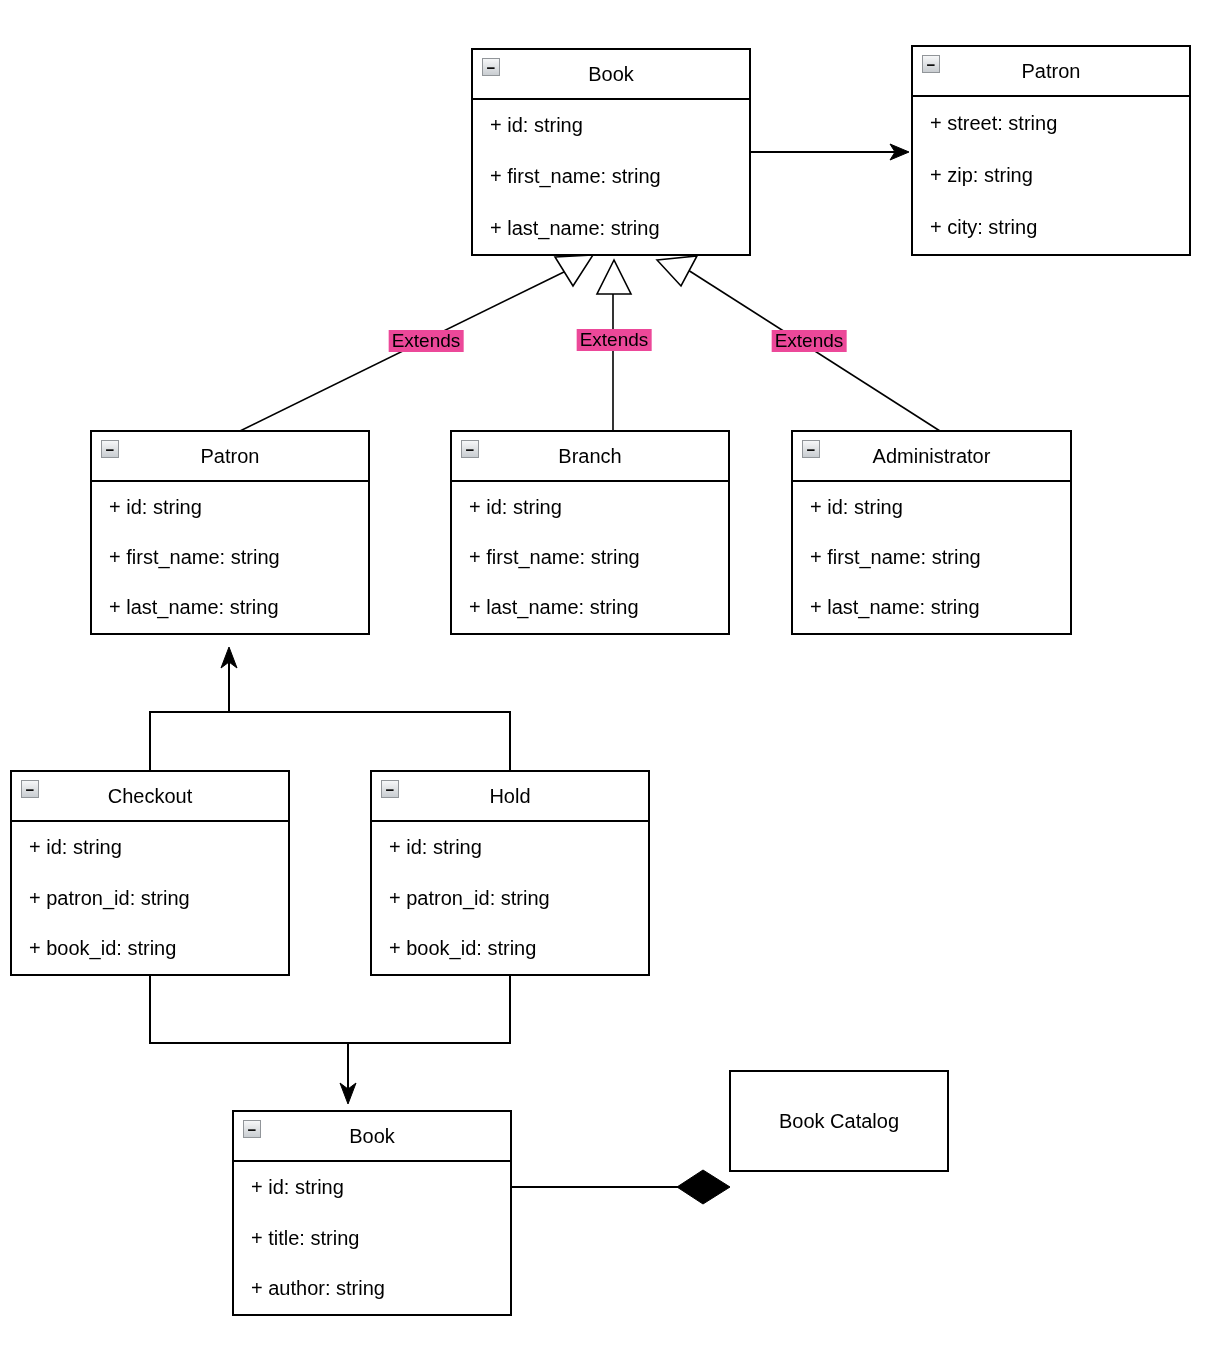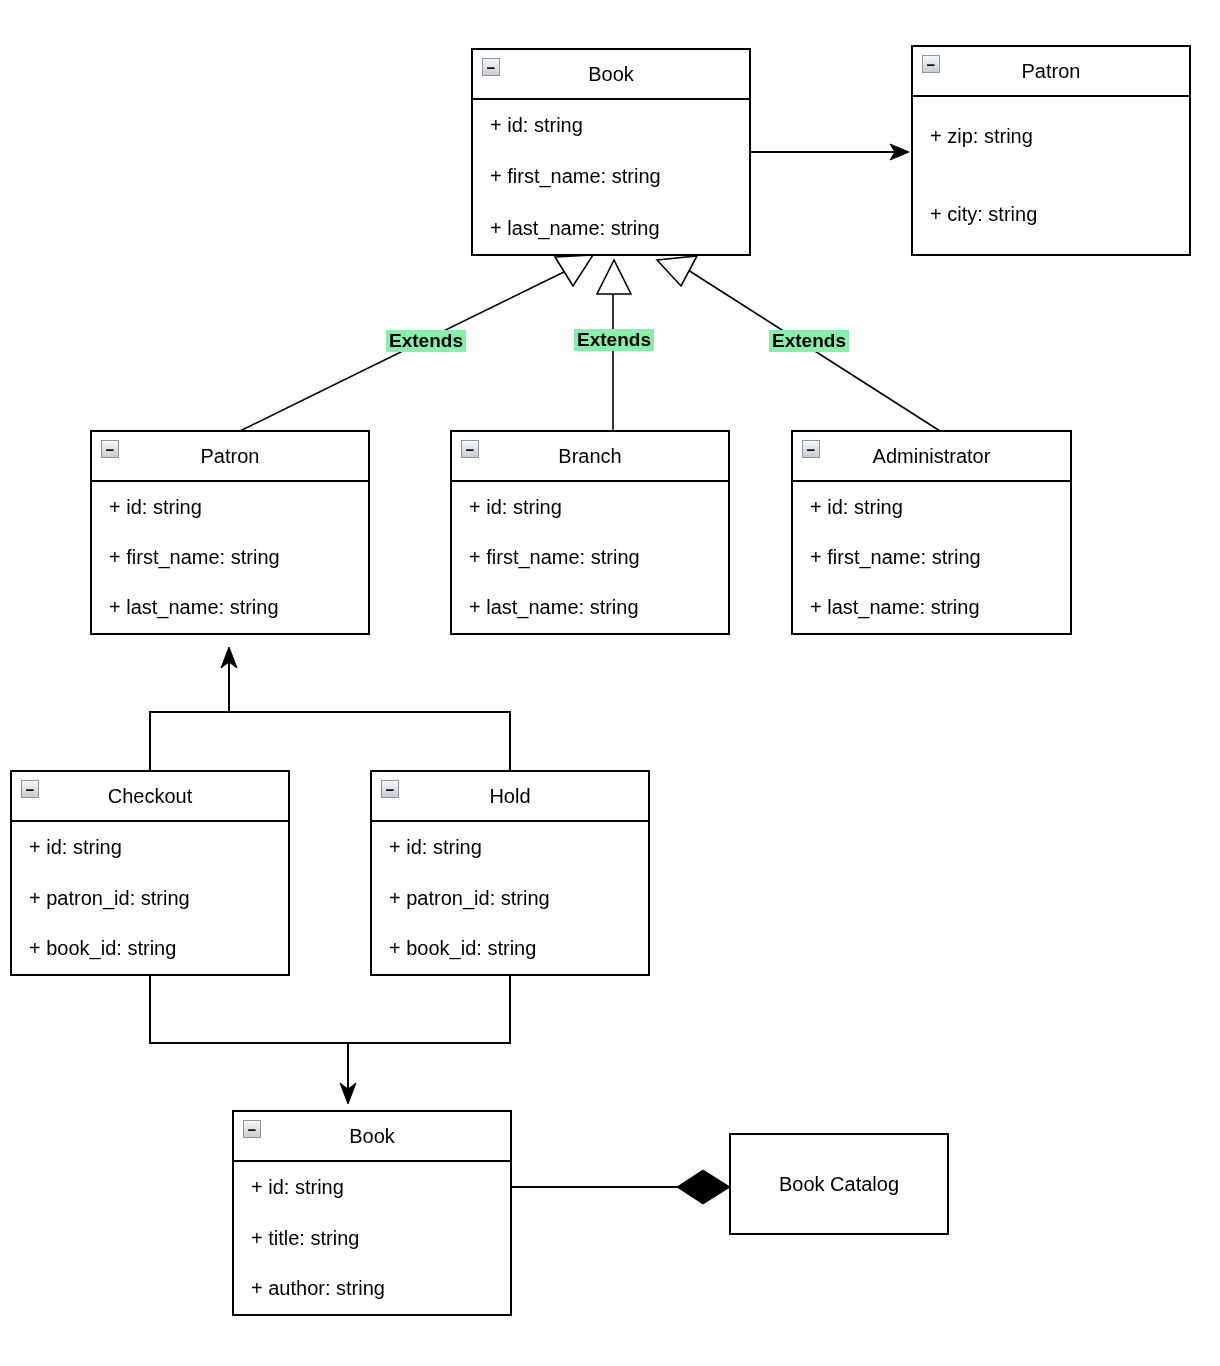--- a/index.html
+++ b/index.html
@@ -71,26 +71,25 @@
     border: 2px solid #000000;
     display: flex;
     align-items: center;
     justify-content: center;
     font-size: 20px;
     z-index: 1;
   }
   .edge-label {
     position: absolute;
     transform: translate(-50%, -50%);
-    background: #86efac;
+    background: #ec4899;
     padding: 0 3px;
     font-size: 19px;
     z-index: 2;
     white-space: nowrap;
-    font-weight: bold;
   }
 </style>
 </head>
 <body>
 
 <div id="canvas">
 
   <svg id="edges" width="1220" height="1366" viewBox="0 0 1220 1366">
 
     <g>
@@ -142,20 +141,21 @@
       <div class="attr">+ last_name: string</div>
     </div>
   </div>
 
   <div class="uml-box" style="left:911px; top:45px; width:280px; height:211px;">
     <div class="uml-header">
       <span class="collapse">−</span>
       <span>Patron</span>
     </div>
     <div class="uml-attrs">
+      <div class="attr">+ street: string</div>
       <div class="attr">+ zip: string</div>
       <div class="attr">+ city: string</div>
     </div>
   </div>
 
   <div class="uml-box" style="left:90px; top:430px; width:280px; height:205px;">
     <div class="uml-header">
       <span class="collapse">−</span>
       <span>Patron</span>
     </div>
@@ -219,21 +219,21 @@
       <span class="collapse">−</span>
       <span>Book</span>
     </div>
     <div class="uml-attrs">
       <div class="attr">+ id: string</div>
       <div class="attr">+ title: string</div>
       <div class="attr">+ author: string</div>
     </div>
   </div>
 
-  <div class="plain-box" style="left:729px; top:1133px; width:220px; height:102px;">
+  <div class="plain-box" style="left:729px; top:1070px; width:220px; height:102px;">
     <span>Book Catalog</span>
   </div>
 
   <div class="edge-label" style="left:426px; top:341px;">Extends</div>
   <div class="edge-label" style="left:614px; top:340px;">Extends</div>
   <div class="edge-label" style="left:809px; top:341px;">Extends</div>
 
 </div>
 
 </body></html>

